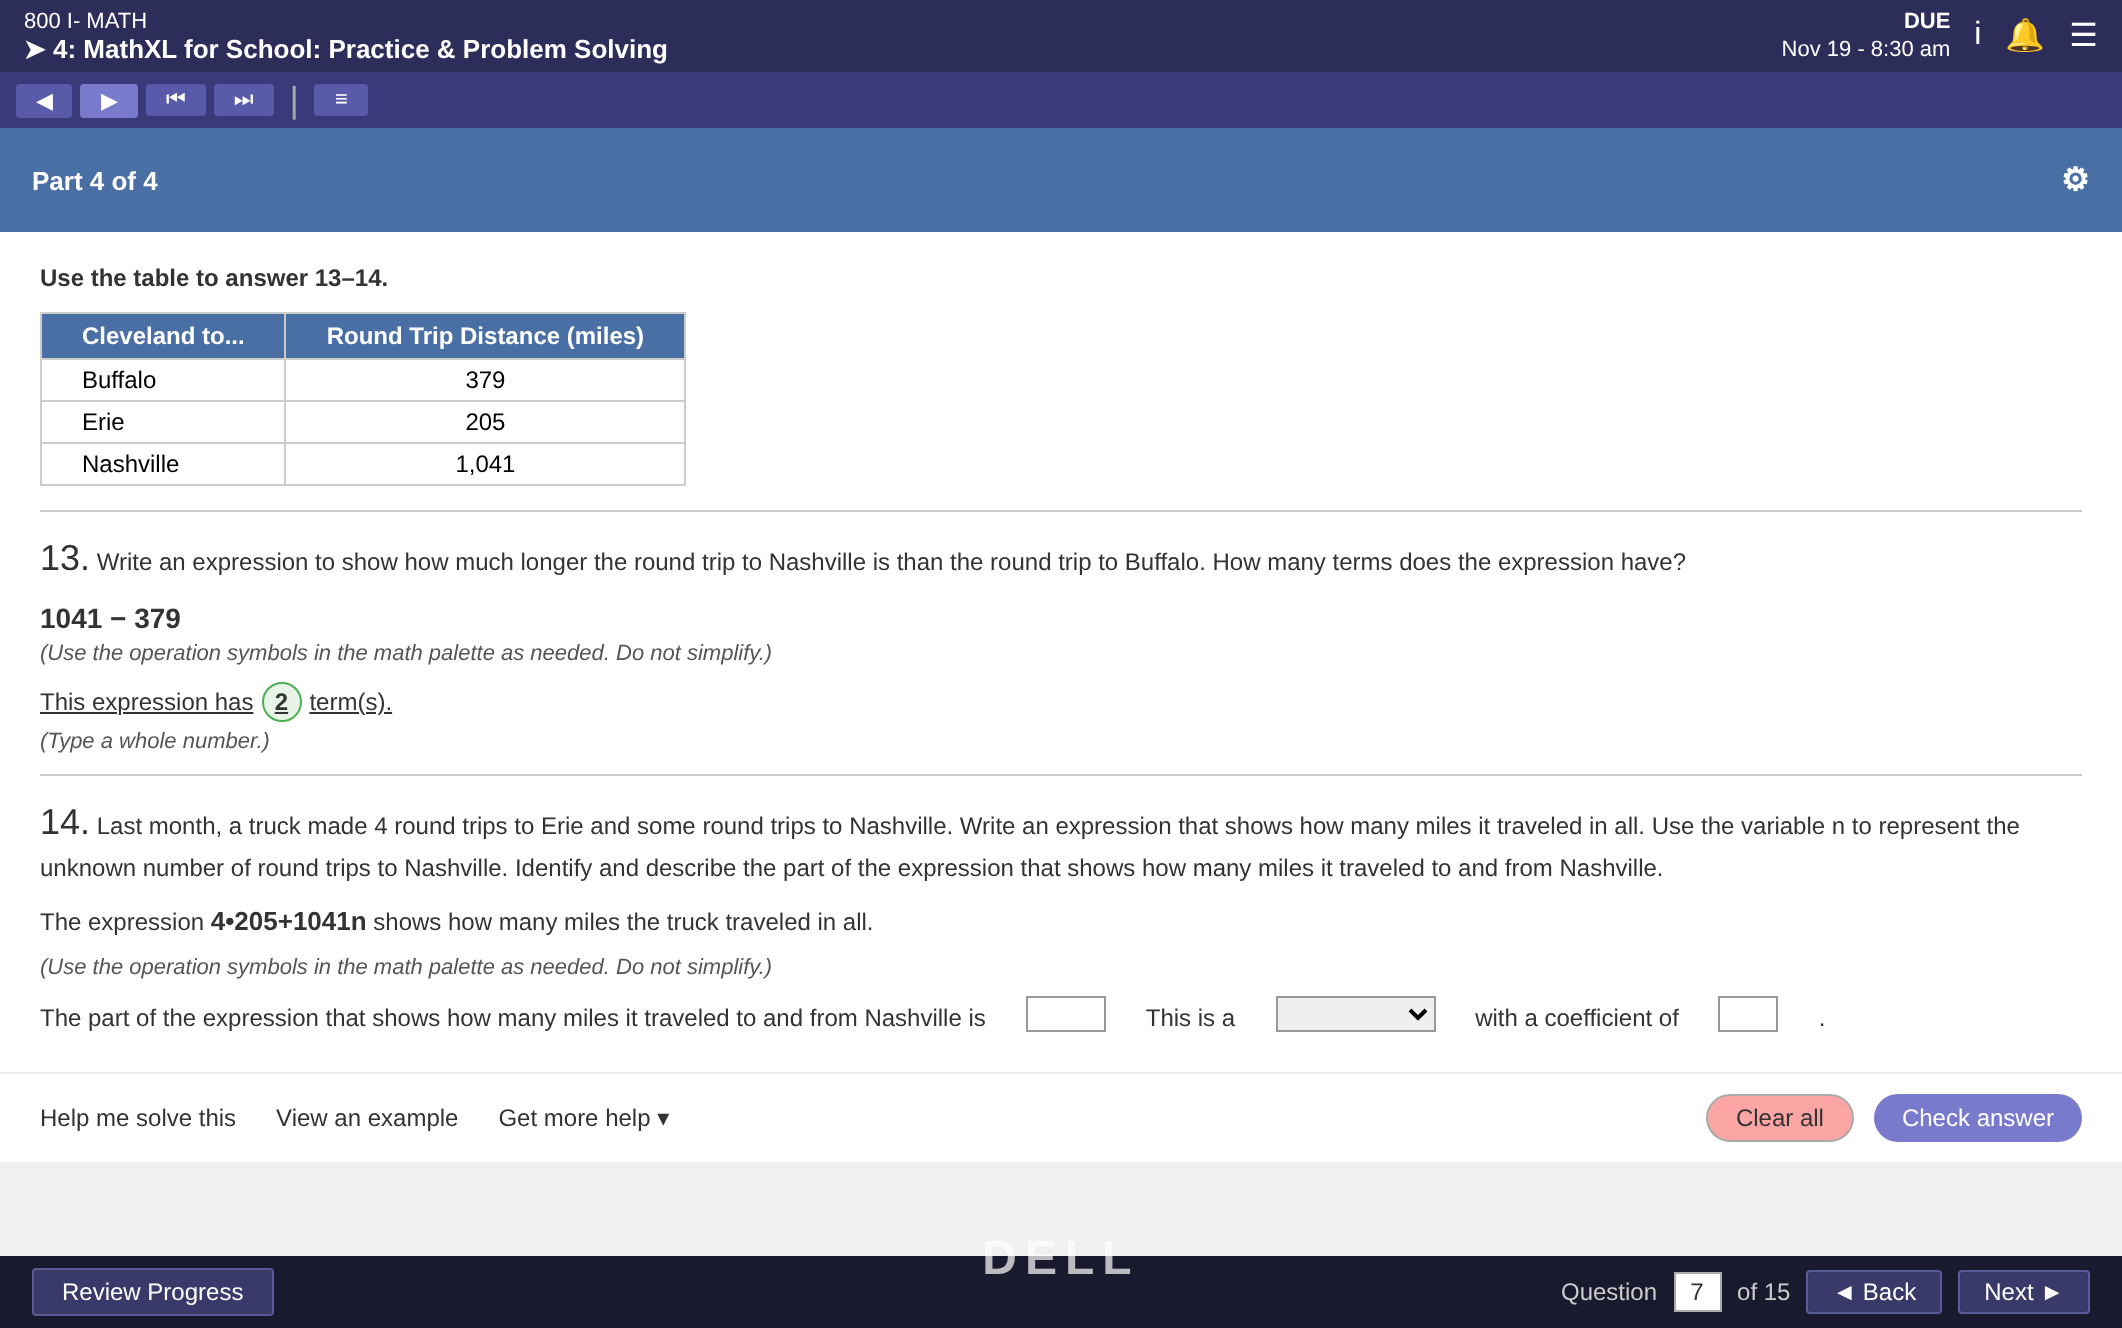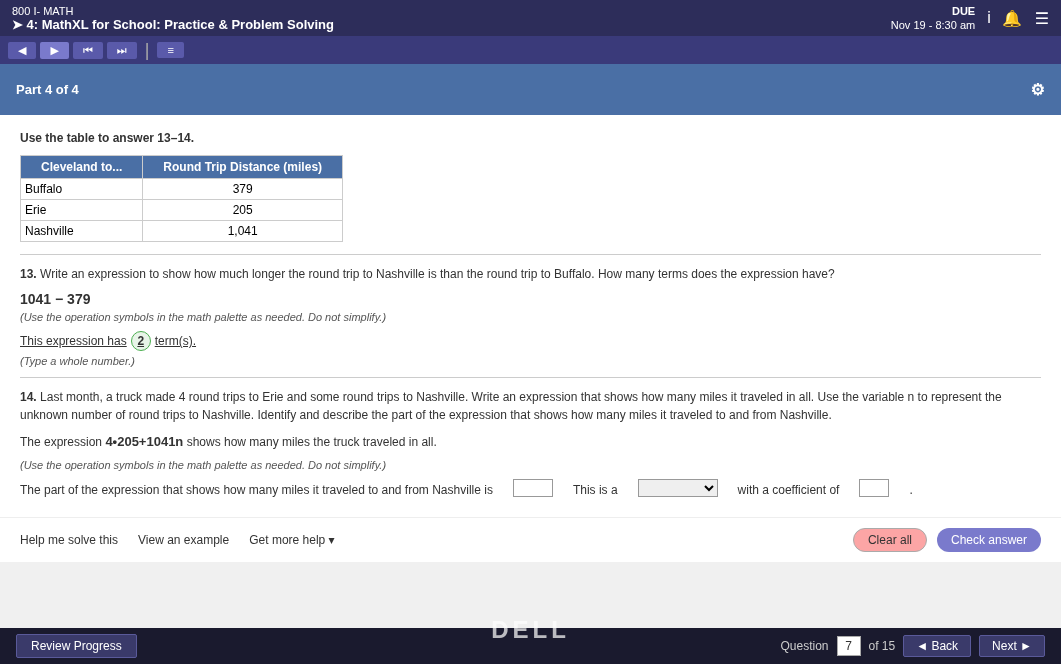--- a/index.html
+++ b/index.html
@@ -133,38 +133,38 @@
     }
     .data-table th {
       background: #4a6fa5;
       color: #fff;
       padding: 4px 20px;
       text-align: center;
       border: 1px solid #ccc;
     }
     .data-table td {
       border: 1px solid #ccc;
-      padding: 3px 4px;
+      padding: 3px 20px;
       text-align: center;
     }
     .data-table td:first-child {
       text-align: left;
     }
 
     
     .divider-line {
       border: none;
       border-top: 1px solid #ccc;
       margin: 10px 0;
     }
 
     
     .question-number {
-      font-weight: bold;
-      font-size: 12px;
+      font-weight: normal;
+      font-size: 18px;
     }
     .question-text {
       font-size: 12px;
       color: #333;
       margin-bottom: 8px;
       line-height: 1.5;
     }
 
     
     .answer-expression {

